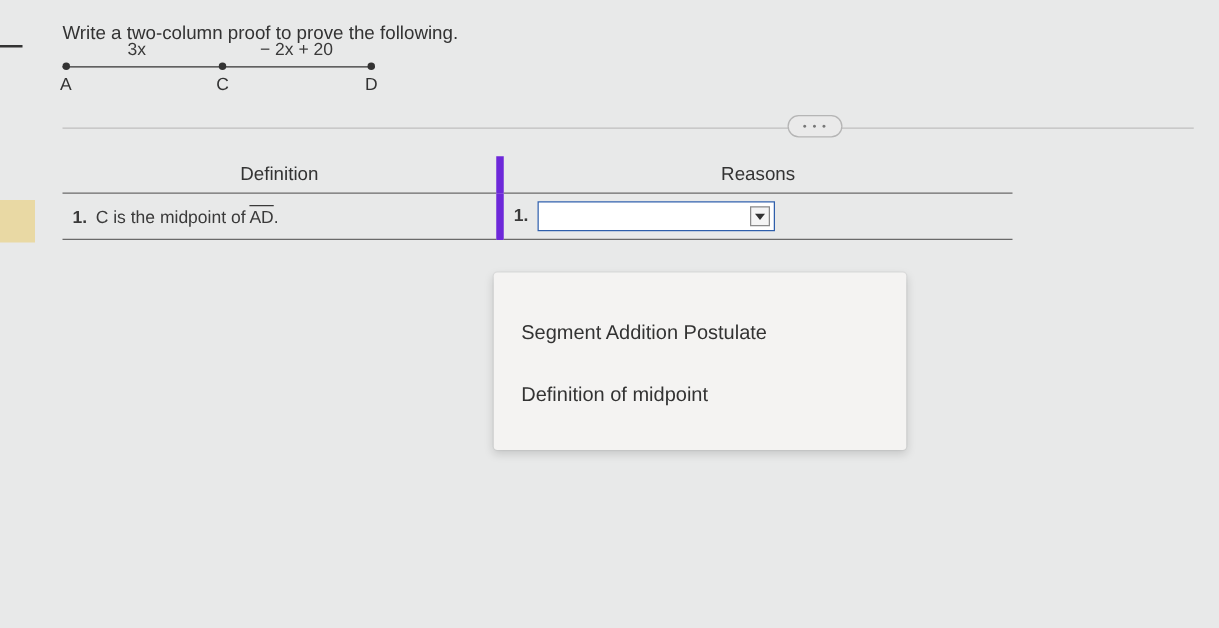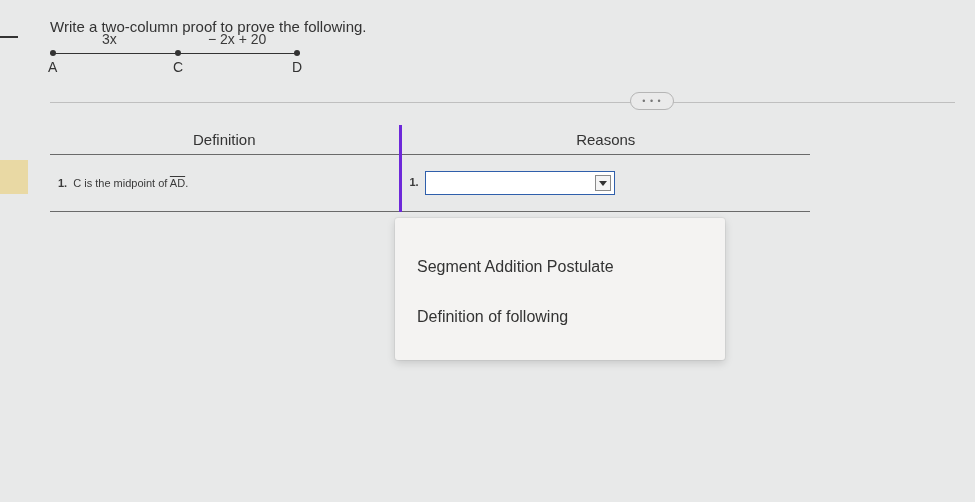--- a/index.html
+++ b/index.html
@@ -104,27 +104,27 @@
       font-weight: normal;
       font-size: 15px;
       padding: 6px 8px 6px 8px;
       color: #333;
     }
     .proof thead th {
       border-bottom: 1px solid #6a6a6a;
     }
     .proof td {
       border-bottom: 1px solid #6a6a6a;
-      padding: 16px 8px;
-      font-size: 11px;
+      padding: 6px 8px;
+      font-size: 14px;
       vertical-align: middle;
       height: 30px;
     }
     .col-s { width: 350px; }
-    .col-r { width: 410px; border-left: 3px solid #6d28d9; }
+    .col-r { width: 410px; border-left: 6px solid #6d28d9; }
     .step-num { font-weight: bold; margin-right: 3px; }
 
     .dd {
       display: inline-block;
       width: 190px;
       height: 24px;
       background: #fff;
       border: 1.5px solid #2f5fab;
       position: relative;
       vertical-align: middle;
@@ -223,14 +223,14 @@
           </span>
         </td>
       </tr>
     </tbody>
   </table>
 
 </div>
 
 <div class="popup">
   <div class="opt">Segment Addition Postulate</div>
-  <div class="opt">Definition of following</div>
+  <div class="opt">Definition of midpoint</div>
 </div>
 
 </body></html>

